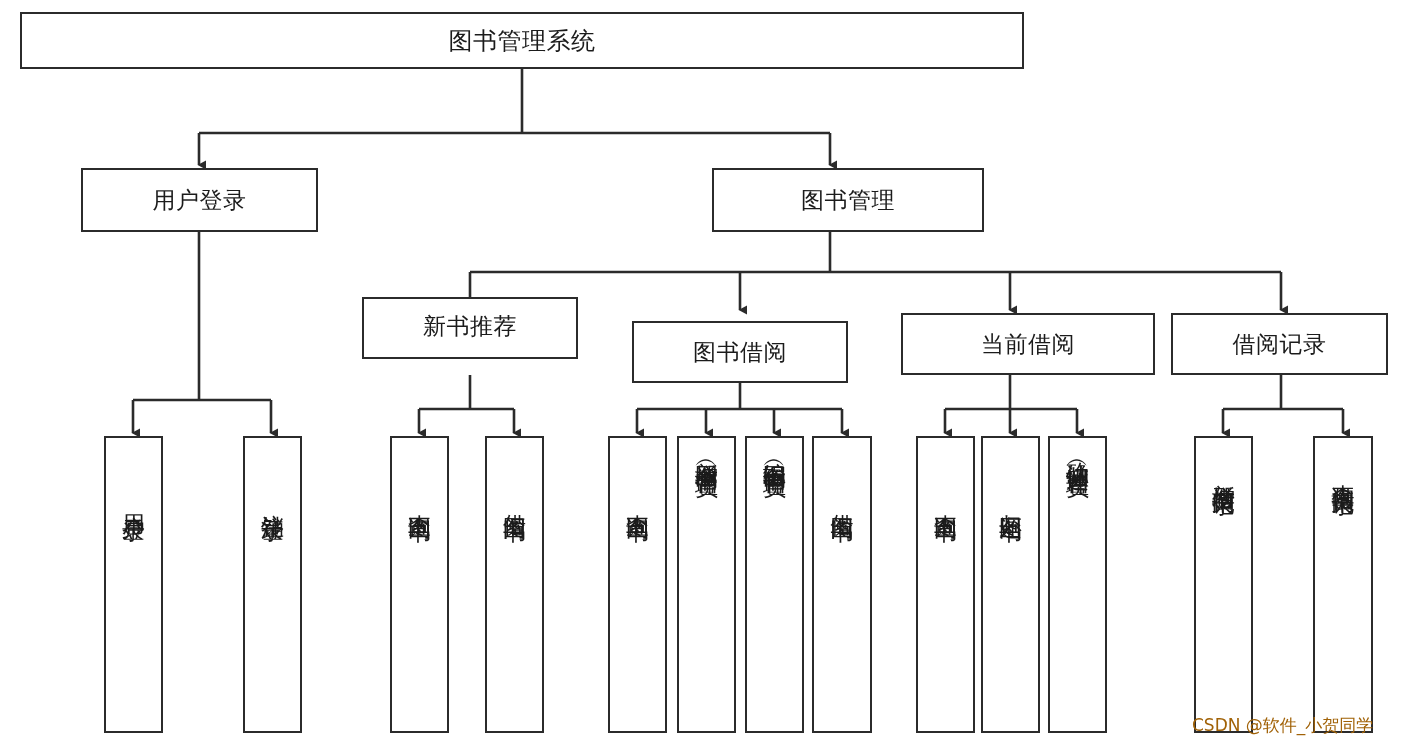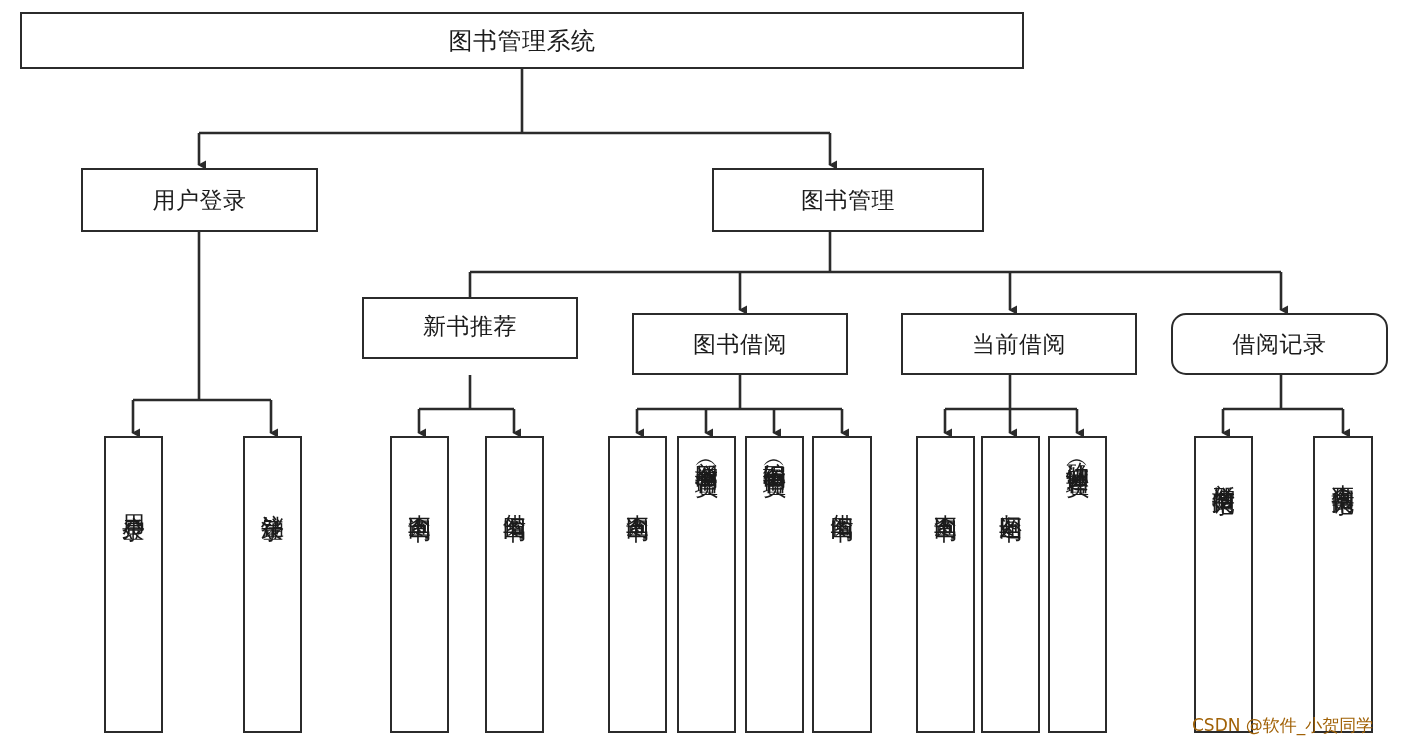--- a/index.html
+++ b/index.html
@@ -127,27 +127,27 @@
   <div class="node h" style="left:81px;top:168px;width:237px;height:64px;">
     <span class="lbl">用户登录</span>
   </div>
   <div class="node h" style="left:712px;top:168px;width:272px;height:64px;">
     <span class="lbl">图书管理</span>
   </div>
 
   <div class="node h" style="left:362px;top:297px;width:216px;height:62px;font-family:Liberation Mono, monospace;">
     <span class="lbl">新书推荐</span>
   </div>
-  <div class="node h" style="left:632px;top:313px;width:216px;height:62px;">
+  <div class="node h" style="left:632px;top:321px;width:216px;height:62px;">
     <span class="lbl">图书借阅</span>
   </div>
-  <div class="node h" style="left:901px;top:313px;width:236px;height:62px;">
+  <div class="node h" style="left:901px;top:313px;width:254px;height:62px;">
     <span class="lbl">当前借阅</span>
   </div>
-  <div class="node h" style="left:1171px;top:313px;width:217px;height:62px;border-radius:15px;">
+  <div class="node h" style="left:1171px;top:313px;width:217px;height:62px;">
     <span class="lbl">借阅记录</span>
   </div>
 
   <div class="node v" style="left:104px;top:436px;width:59px;height:297px;padding-top:58px;">
     <span class="lbl">用户登录</span>
   </div>
   <div class="node v" style="left:243px;top:436px;width:59px;height:297px;padding-top:58px;">
     <span class="lbl">注销登录</span>
   </div>
 

